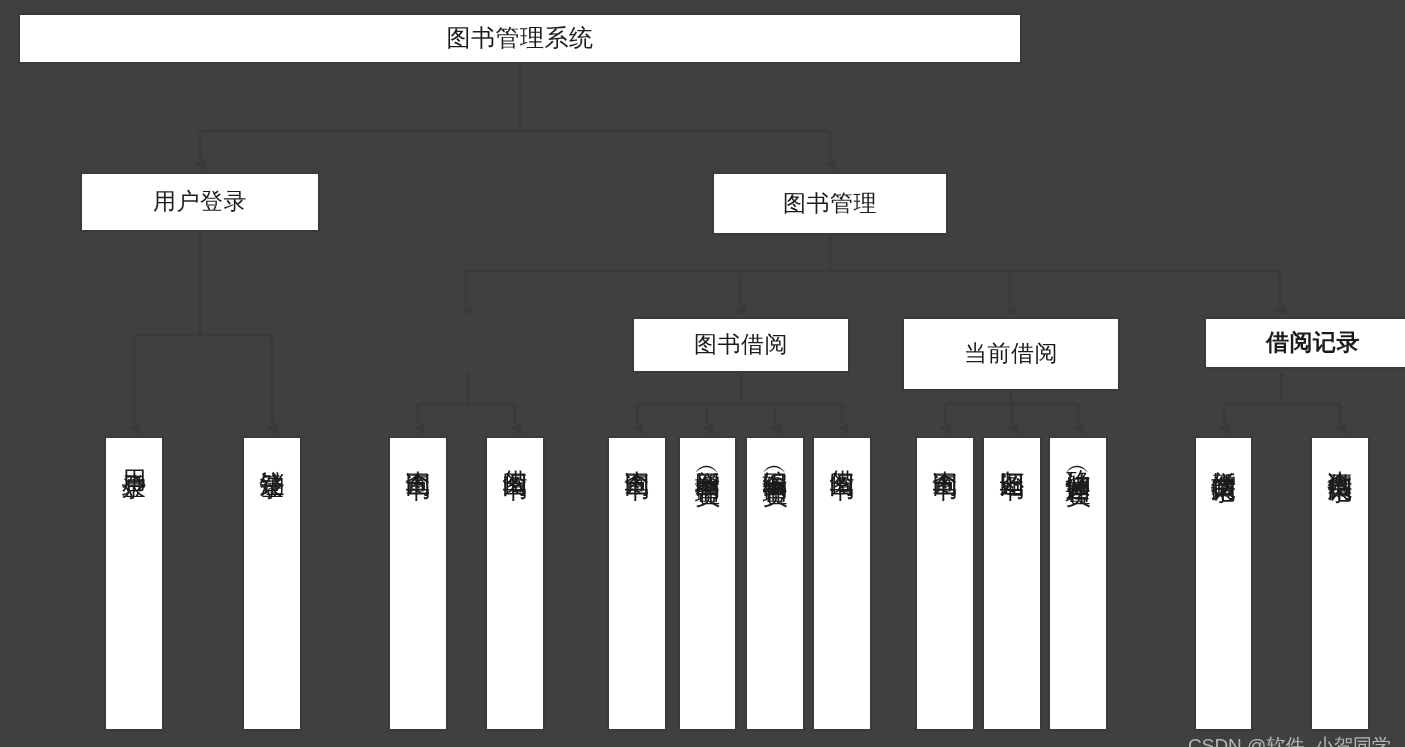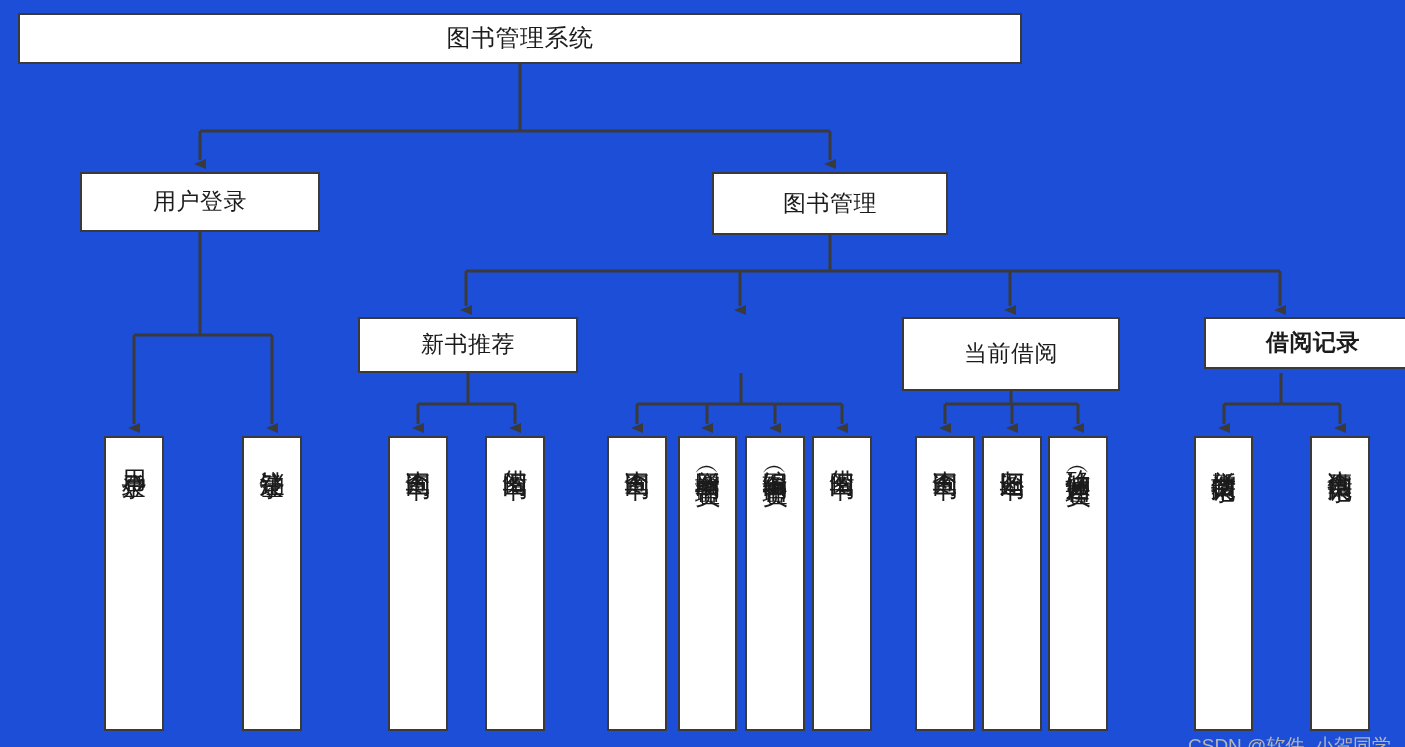--- a/index.html
+++ b/index.html
@@ -7,21 +7,21 @@
     padding: 0;
     background: #ffffff;
   }
   body {
     font-family: "Liberation Sans", "DejaVu Sans", sans-serif;
   }
   #canvas {
     position: relative;
     width: 1405px;
     height: 747px;
-    background: #1d4ed8;
+    background: #404040;
     overflow: hidden;
   }
   #edges {
     position: absolute;
     left: 0;
     top: 0;
     width: 1405px;
     height: 747px;
   }
   .node {
@@ -130,22 +130,22 @@
     <span class="label">图书管理系统</span>
   </div>
 
   <div class="node horiz" style="left:80px; top:172px; width:240px; height:60px;">
     <span class="label">用户登录</span>
   </div>
   <div class="node horiz" style="left:712px; top:172px; width:236px; height:63px;">
     <span class="label">图书管理</span>
   </div>
 
-  <div class="node horiz" style="left:358px; top:317px; width:220px; height:56px;">
-    <span class="label">新书推荐</span>
+  <div class="node horiz" style="left:632px; top:317px; width:218px; height:56px;">
+    <span class="label">图书借阅</span>
   </div>
   <div class="node horiz" style="left:902px; top:317px; width:218px; height:74px;align-items:center;">
     <span class="label">当前借阅</span>
   </div>
   <div class="node horiz" style="left:1204px; top:317px; width:218px; height:52px;font-weight:bold;">
     <span class="label">借阅记录</span>
   </div>
 
   <div class="node vert" style="left:104px; top:436px; width:60px; height:295px;">
     <span class="label">用户登录</span>

